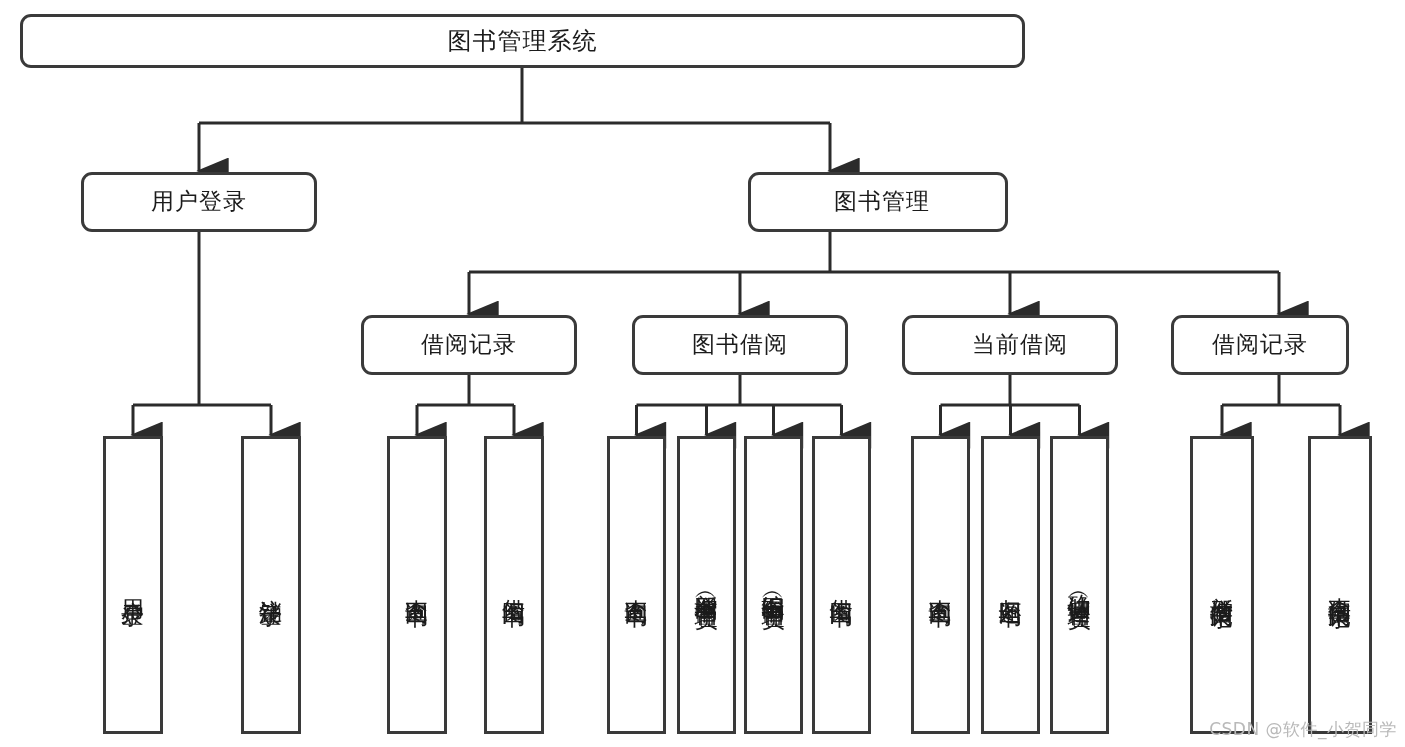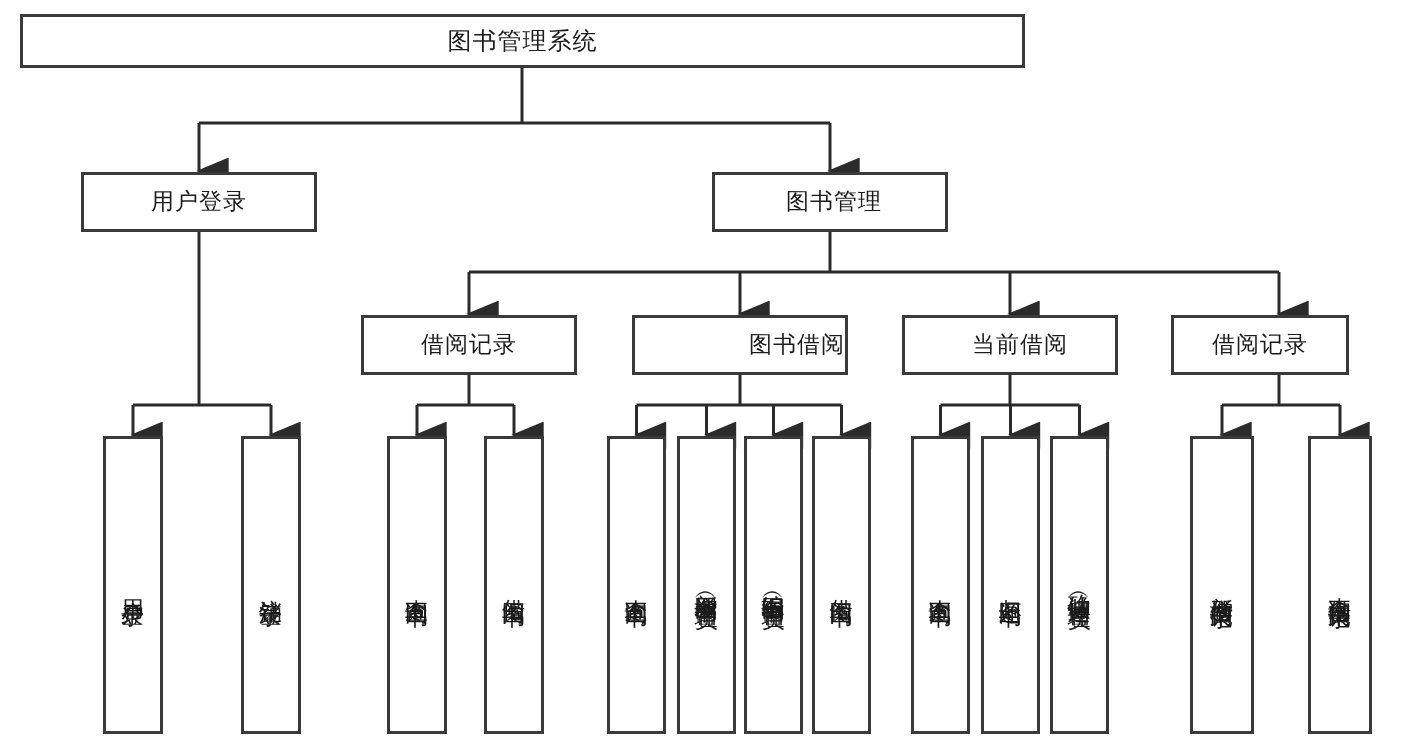--- a/index.html
+++ b/index.html
@@ -31,20 +31,21 @@
     display: flex;
     align-items: center;
     justify-content: center;
     color: #1b1b1b;
     z-index: 2;
   }
   .node.horiz {
     font-size: 23px;
     letter-spacing: 1px;
     line-height: 1.1;
+    border-radius: 11px;
   }
   .node.vert {
     writing-mode: vertical-rl;
     text-orientation: upright;
     font-size: 23px;
     line-height: 1.22;
     letter-spacing: 2px;
     padding: 6px 0;
   }
   .node.vert .label {
@@ -112,27 +113,27 @@
       </g>
   </svg>
 
   <div id="nodes">
       <div class="node horiz root" style="left: 20px; top: 14px; width: 1005px; height: 54px;">
         <span class="label">图书管理系统</span>
       </div>
       <div class="node horiz" style="left: 81px; top: 172px; width: 236px; height: 60px;">
         <span class="label">用户登录</span>
       </div>
-      <div class="node horiz" style="left: 712px; top: 172px; width: 236px; height: 60px; padding-left: 8px;">
+      <div class="node horiz" style="left: 748px; top: 172px; width: 260px; height: 60px; padding-left: 8px;">
         <span class="label">图书管理</span>
       </div>
       <div class="node horiz" style="left: 361px; top: 315px; width: 216px; height: 60px;">
         <span class="label">借阅记录</span>
       </div>
-      <div class="node horiz" style="left: 632px; top: 315px; width: 216px; height: 60px; justify-content: flex-end;">
+      <div class="node horiz" style="left: 632px; top: 315px; width: 216px; height: 60px;">
         <span class="label">图书借阅</span>
       </div>
       <div class="node horiz" style="left: 902px; top: 315px; width: 216px; height: 60px; padding-left: 20px;">
         <span class="label">当前借阅</span>
       </div>
       <div class="node horiz" style="left: 1171px; top: 315px; width: 178px; height: 60px;">
         <span class="label">借阅记录</span>
       </div>
       <div class="node vert" style="left: 103px; top: 436px; width: 60px; height: 298px;">
         <span class="label">用户登录</span>
@@ -168,13 +169,14 @@
         <span class="label">确认归还（管理员）</span>
       </div>
       <div class="node vert" style="left: 1190px; top: 436px; width: 64px; height: 298px;">
         <span class="label">新增借阅记录</span>
       </div>
       <div class="node vert" style="left: 1308px; top: 436px; width: 64px; height: 298px;">
         <span class="label">查询借阅记录</span>
       </div>
     </div>
 
+  <div class="watermark">CSDN @软件_小贺同学</div>
 </div>
 
 </body></html>

